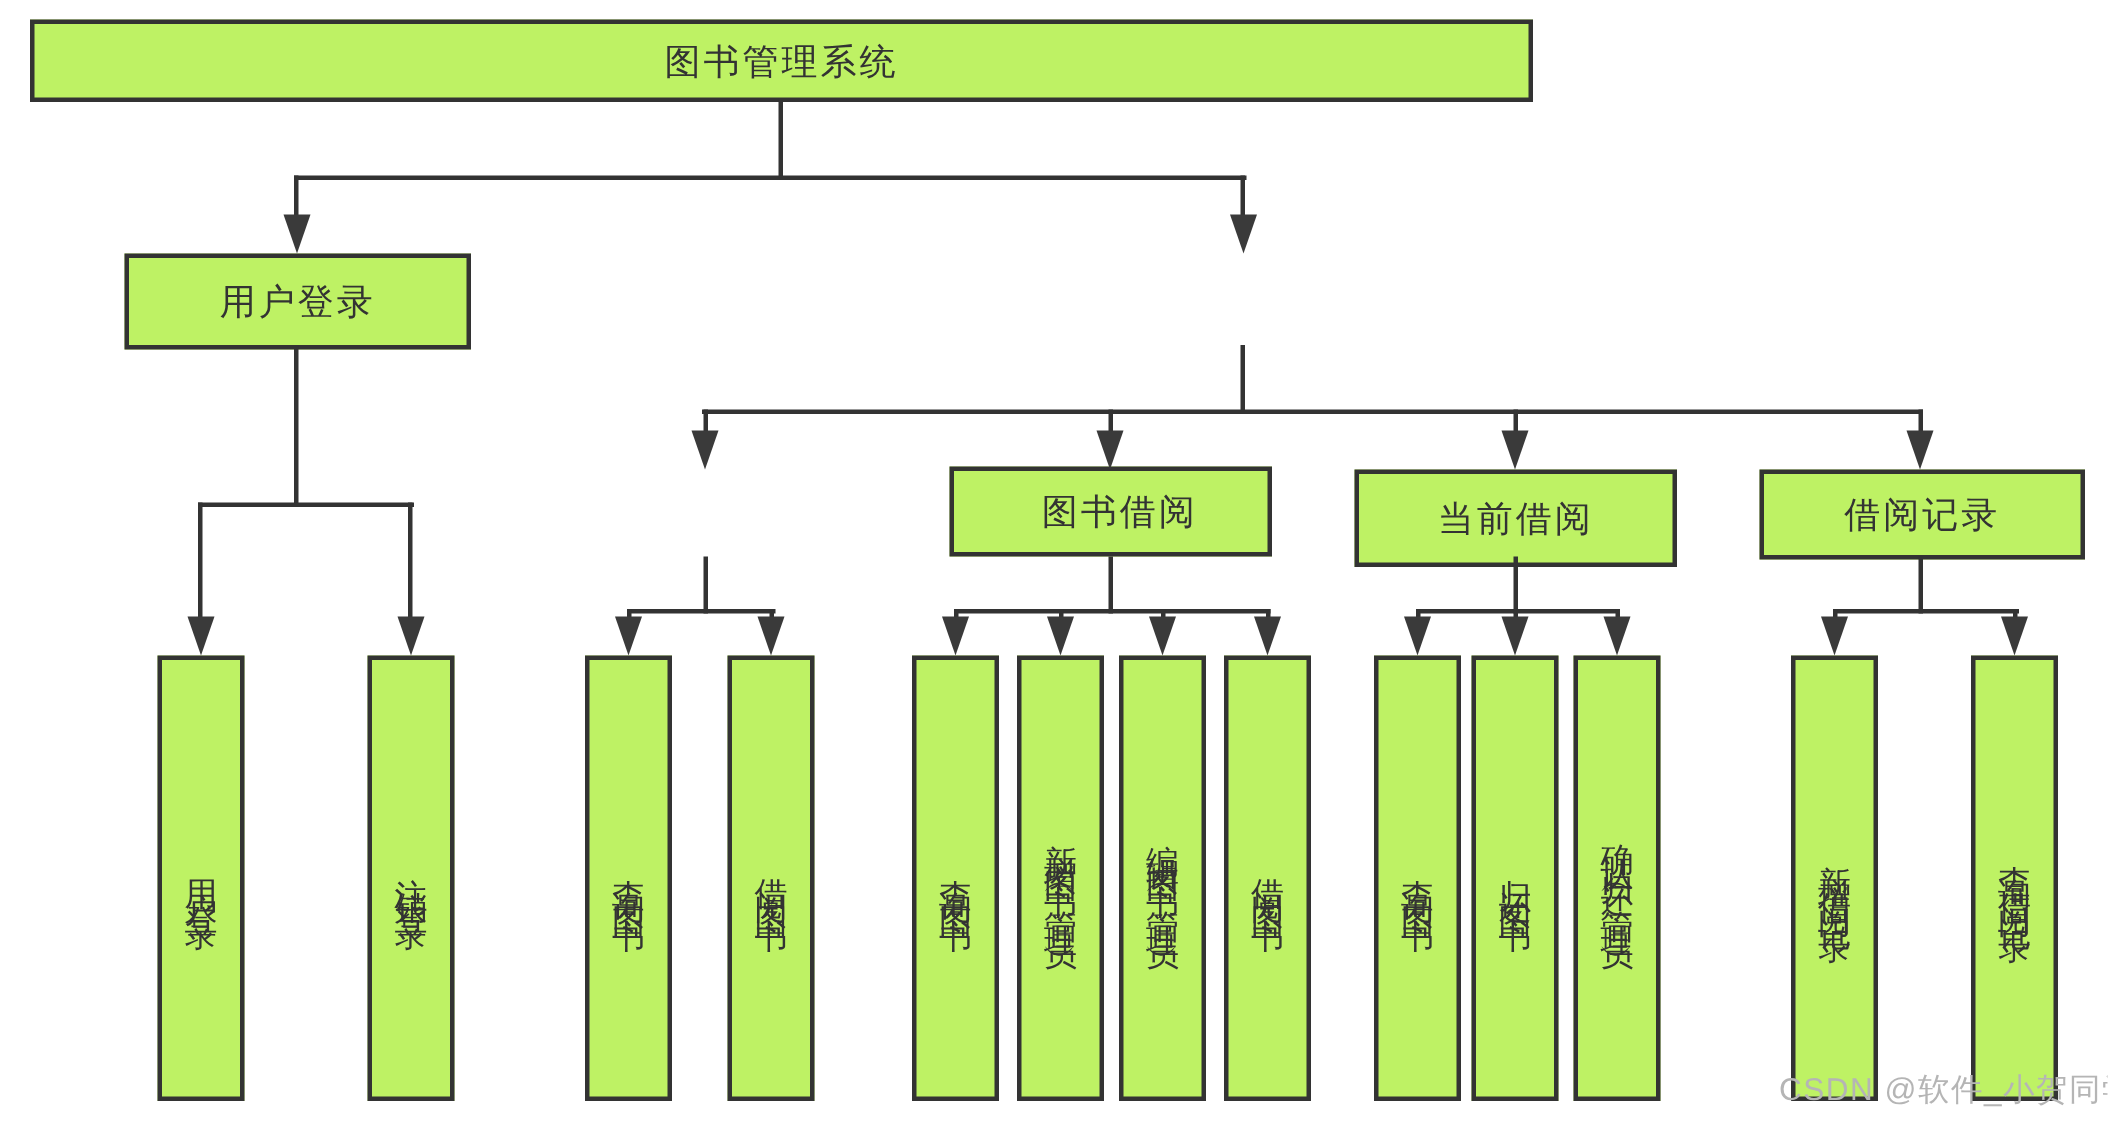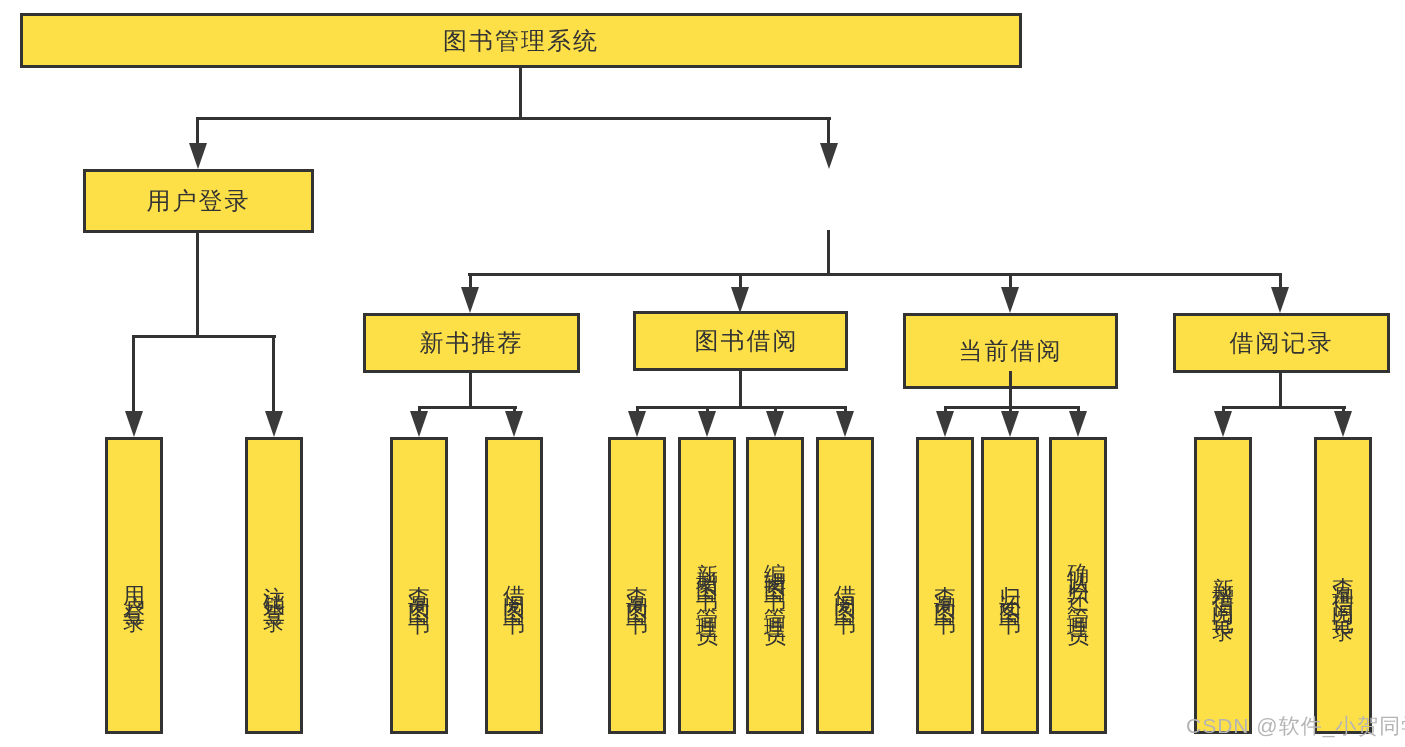--- a/index.html
+++ b/index.html
@@ -1,21 +1,21 @@
 <!DOCTYPE html>
 <html><head>
 <meta charset="utf-8">
 <style>
   html,body{margin:0;padding:0;background:#ffffff;}
   body{width:1405px;height:747px;overflow:hidden;font-family:"Liberation Sans", sans-serif;}
   .canvas{position:relative;width:1405px;height:747px;background:#ffffff;}
 
   .box{
     position:absolute;box-sizing:border-box;
-    border:3px solid #333333;background:#fde047;
+    border:3px solid #333333;background:#bef264;
     display:flex;align-items:center;justify-content:center;
     color:#333333;font-size:24px;letter-spacing:2px;white-space:nowrap;
   }
   .leaf{
     writing-mode:vertical-rl;text-orientation:mixed;
     font-size:22px;letter-spacing:9px;line-height:1;
     white-space:normal;
   }
   .vl{position:absolute;width:3px;background:#333333;}
   .hl{position:absolute;height:3px;background:#333333;}
@@ -31,23 +31,22 @@
 </style>
 </head>
 <body>
 
 <div class="canvas">
 
   <div class="box" style="left:20px;top:13px;width:1002px;height:55px;">图书管理系统</div>
 
   <div class="box" style="left:83px;top:169px;width:231px;height:64px;">用户登录</div>
 
-  <div class="box" style="left:363px;top:313px;width:217px;height:60px;">新书推荐</div>
   <div class="box" style="left:633px;top:311px;width:215px;height:60px;padding-left:12px;">图书借阅</div>
-  <div class="box" style="left:903px;top:313px;width:215px;height:76px;">当前借阅</div>
+  <div class="box" style="left:903px;top:313px;width:215px;height:65px;">当前借阅</div>
   <div class="box" style="left:1173px;top:313px;width:217px;height:60px;">借阅记录</div>
 
   <div class="box leaf" style="left:105px;top:437px;width:58px;height:297px;">用户登录</div>
   <div class="box leaf" style="left:245px;top:437px;width:58px;height:297px;">注销登录</div>
 
   <div class="box leaf" style="left:390px;top:437px;width:58px;height:297px;">查询图书</div>
   <div class="box leaf" style="left:485px;top:437px;width:58px;height:297px;">借阅图书</div>
 
   <div class="box leaf" style="left:608px;top:437px;width:58px;height:297px;">查询图书</div>
   <div class="box leaf" style="left:678px;top:437px;width:58px;height:297px;">新增图书（管理员）</div>

